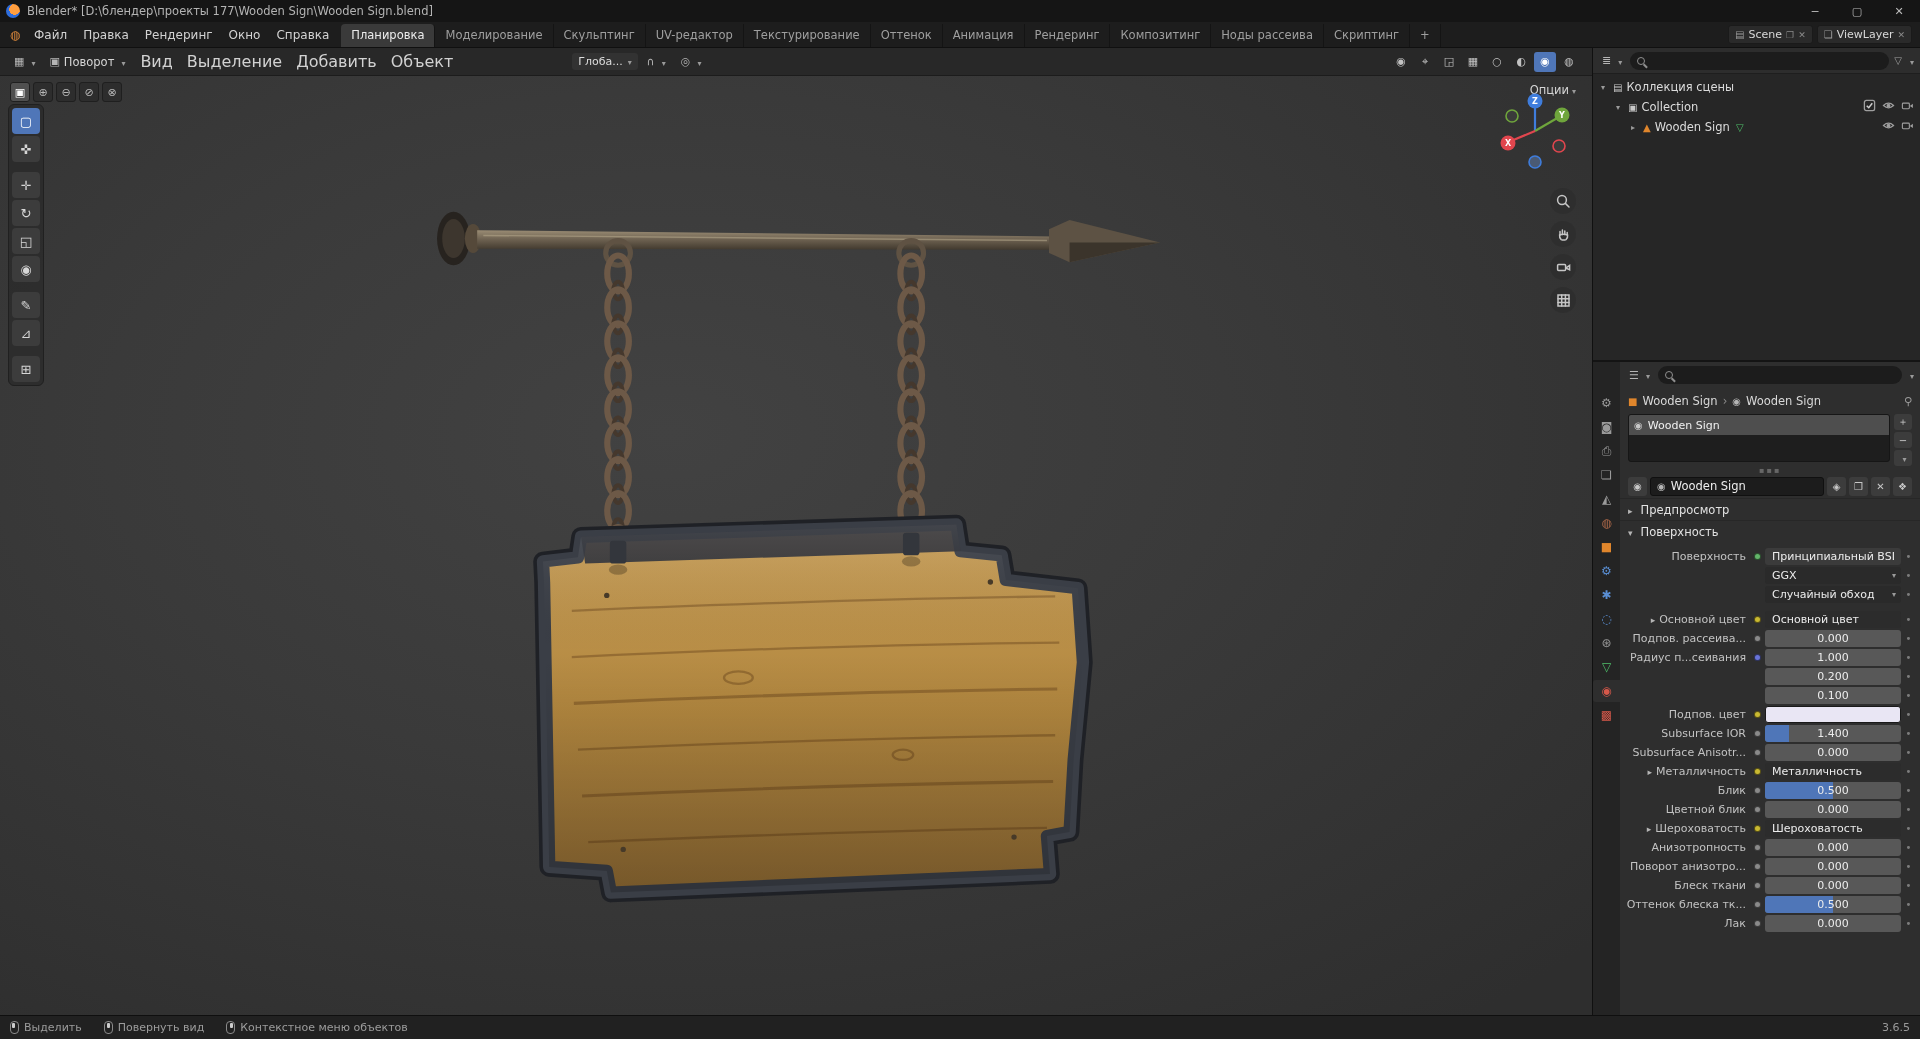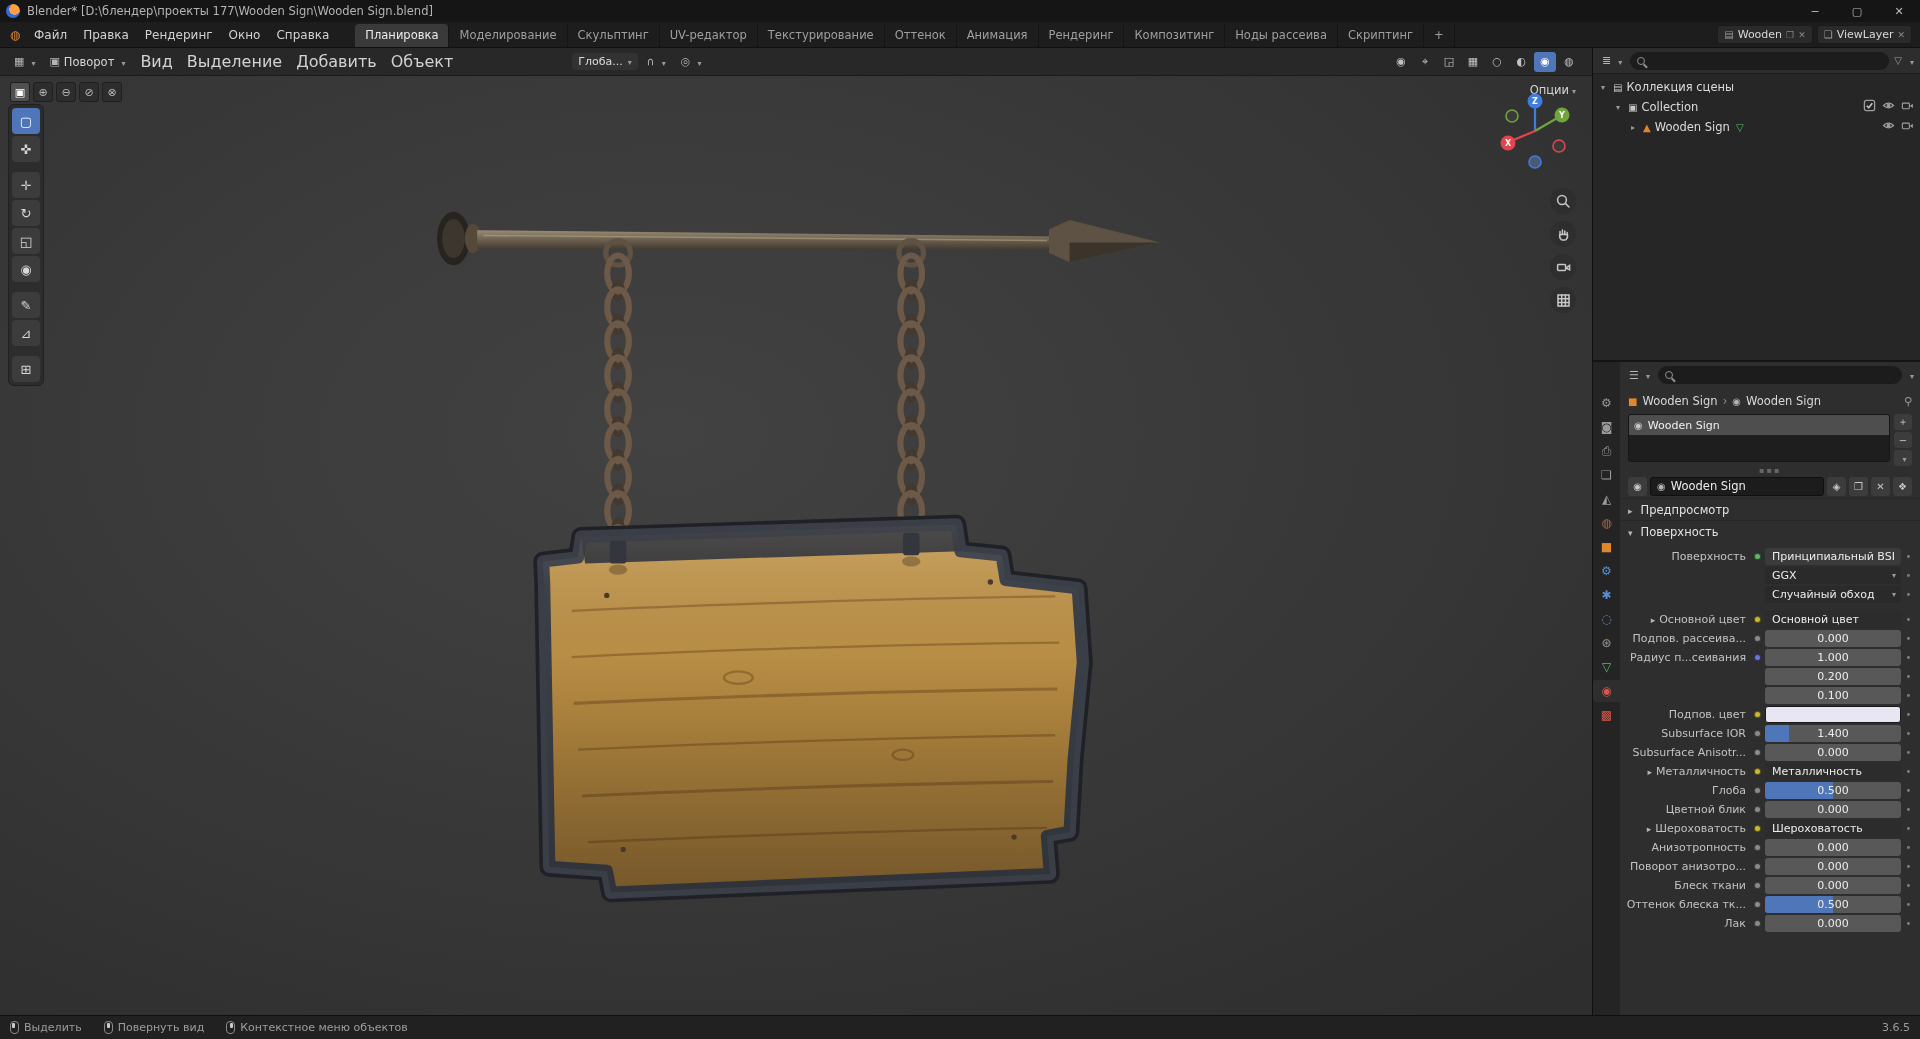--- a/index.html
+++ b/index.html
@@ -13,21 +13,21 @@
   .titlebar{height:22px;background:#151515;display:flex;align-items:center;padding-left:6px;flex:none}
   .blogo{width:14px;height:14px;border-radius:50%;background:radial-gradient(circle at 62% 38%,#ff9e40 0 44%,#2e6ddb 45% 100%);margin-right:7px;flex:none}
   .title-text{color:#b4b4b4;font-size:11.5px;white-space:nowrap}
   .win-buttons{margin-left:auto;display:flex;height:100%}
   .win-buttons span{width:42px;display:flex;align-items:center;justify-content:center;color:#bdbdbd;font-size:11px}
 
   
   .topbar{height:26px;background:#1d1d1d;display:flex;align-items:center;border-bottom:1px solid #101010;flex:none;padding-left:4px}
   .appmenu{width:22px;text-align:center;color:#e08a3c;font-size:12px}
   .menu-item{padding:3px 8px;color:#d2d2d2;border-radius:3px;white-space:nowrap}
-  #main-menus{display:flex;margin-right:18px}
+  #main-menus{display:flex;margin-right:4px}
   #workspace-tabs{display:flex;height:100%;align-items:flex-end}
   .ws-tab{padding:4px 10px 5px;font-size:11.5px;color:#9f9f9f;border-right:1px solid #141414;white-space:nowrap}
   .ws-tab.active{background:#3a3a3a;color:#ececec;border-radius:4px 4px 0 0}
   .topbar-right{margin-left:auto;display:flex;align-items:center;gap:4px;padding-right:8px}
   .chip{display:flex;align-items:center;background:#2a2a2a;border:1px solid #1a1a1a;border-radius:3px;height:19px;padding:0 6px;font-size:11px;color:#d8d8d8;gap:4px}
   .chip .ci{font-size:10px;color:#9a9a9a}
   .chip .cx{color:#8a8a8a;font-size:9px}
 
   
   .main{flex:1;display:flex;min-height:0}
@@ -155,21 +155,21 @@
       <div class="ws-tab">Анимация</div>
       <div class="ws-tab">Рендеринг</div>
       <div class="ws-tab">Композитинг</div>
       <div class="ws-tab">Ноды рассеива</div>
       <div class="ws-tab">Скриптинг</div>
       <div class="ws-tab">+</div>
     </nav>
   <div class="topbar-right">
     <div class="chip">
       <span class="ci">▤</span>
-      <span>Wooden</span>
+      <span>Scene</span>
       <span class="cx">❐</span>
       <span class="cx">✕</span>
     </div>
     <div class="chip">
       <span class="ci">❏</span>
       <span>ViewLayer</span>
       <span class="cx">✕</span>
     </div>
   </div>
 </div>
@@ -671,21 +671,21 @@
               <div class="pfield">
                 <span class="socket" style="background: rgb(201, 185, 50);"></span>
                 <div class="field f-link">
                   <span class="val">Металличность</span>
                 </div>
               </div>
               <span class="decor"></span>
             </div>
             <div class="prow">
               <div class="plabel">
-                <span>Глоба</span>
+                <span>Блик</span>
               </div>
               <div class="pfield">
                 <span class="socket" style="background: rgb(138, 138, 138);"></span>
                 <div class="field f-slider">
                   <div class="fillbar" style="width: 50%;"></div>
                   <span class="val">0.500</span>
                 </div>
               </div>
               <span class="decor"></span>
             </div>

